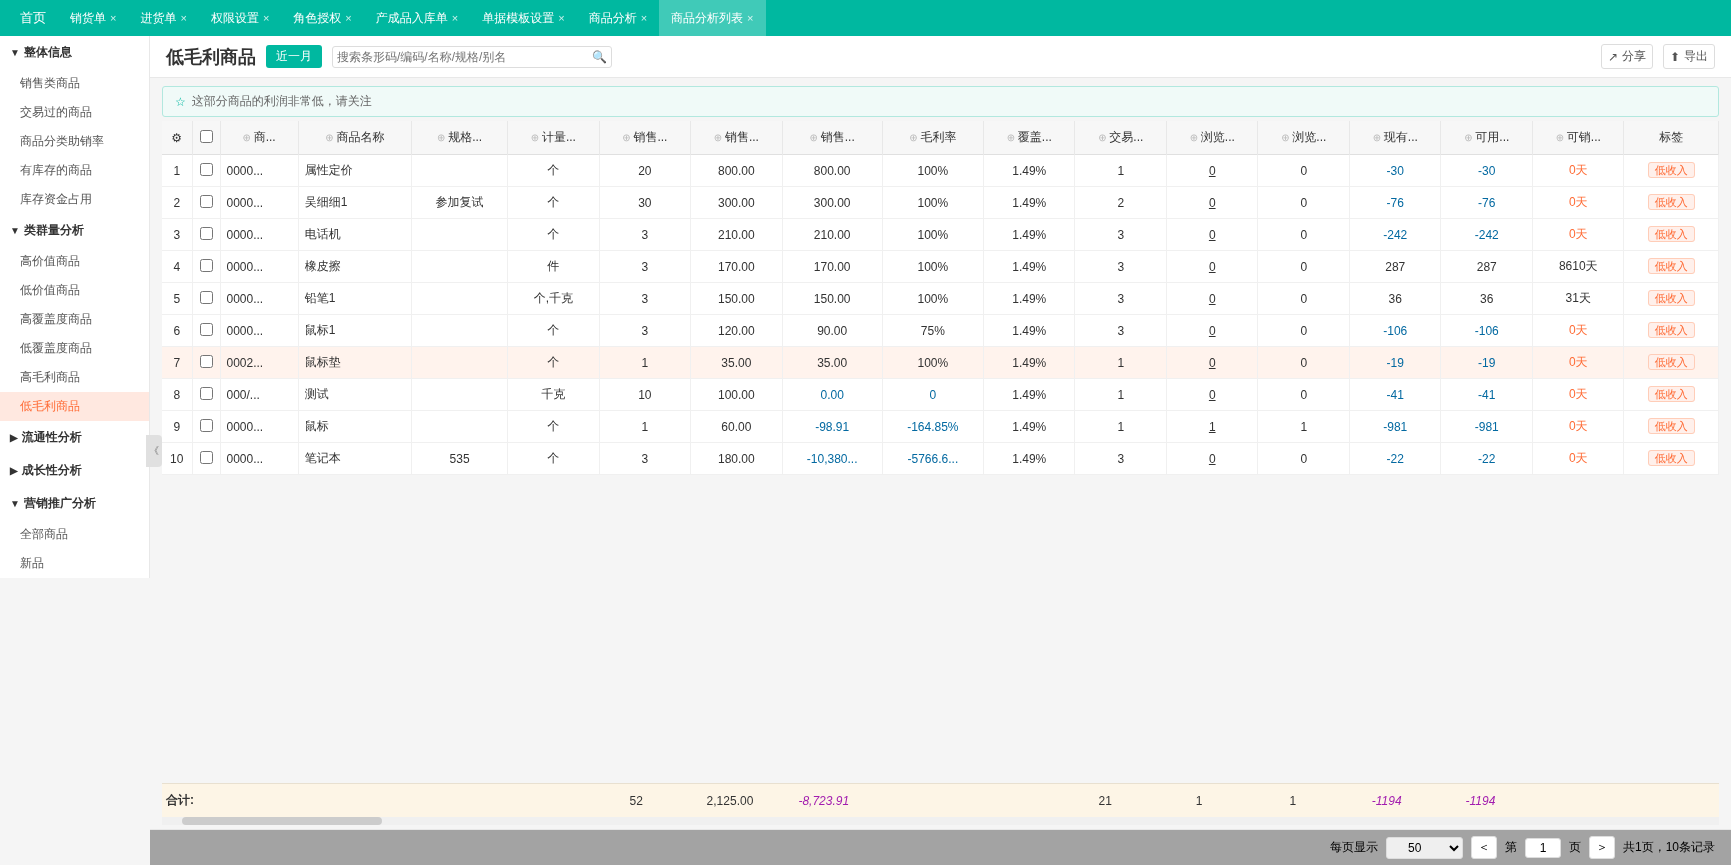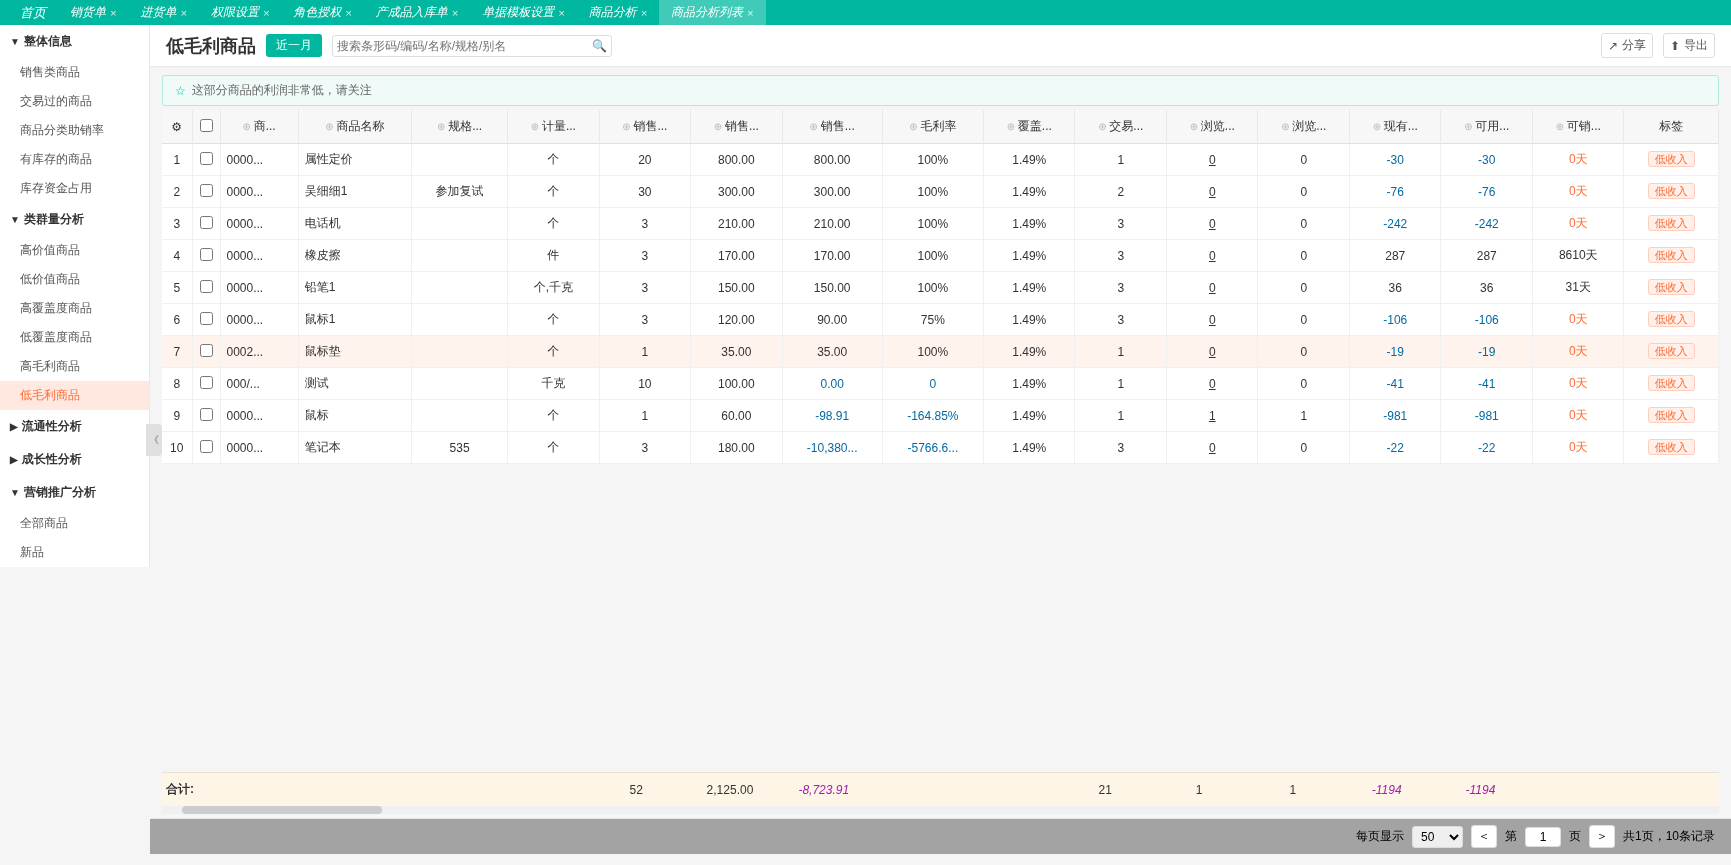--- a/index.html
+++ b/index.html
@@ -3,24 +3,23 @@
   <meta charset="utf-8">
   <style>
     * { box-sizing: border-box; margin: 0; padding: 0; font-family: 'Microsoft YaHei', SimHei, sans-serif; font-size: 12px; }
     body { background: #f5f5f5; overflow-x: hidden; }
 
     
     .top-nav {
       background: #00b8a0;
       display: flex;
       align-items: center;
-      height: 25px;
+      height: 36px;
       padding: 0 8px;
       gap: 0;
-      font-style: italic;
     }
     .nav-item {
       color: #fff;
       padding: 0 12px;
       height: 36px;
       display: flex;
       align-items: center;
       cursor: pointer;
       white-space: nowrap;
       font-size: 13px;
@@ -246,21 +245,21 @@
       padding: 6px 16px;
       display: flex;
       align-items: center;
       justify-content: flex-end;
       gap: 8px;
       font-size: 12px;
     }
     .page-size-select {
       border: 1px solid #ddd;
       border-radius: 3px;
-      padding: 2px 4px;
+      padding: 2px 17px;
       font-size: 12px;
     }
     .page-btn {
       border: 1px solid #ddd;
       background: #fff;
       padding: 2px 6px;
       border-radius: 3px;
       cursor: pointer;
       font-size: 12px;
     }

